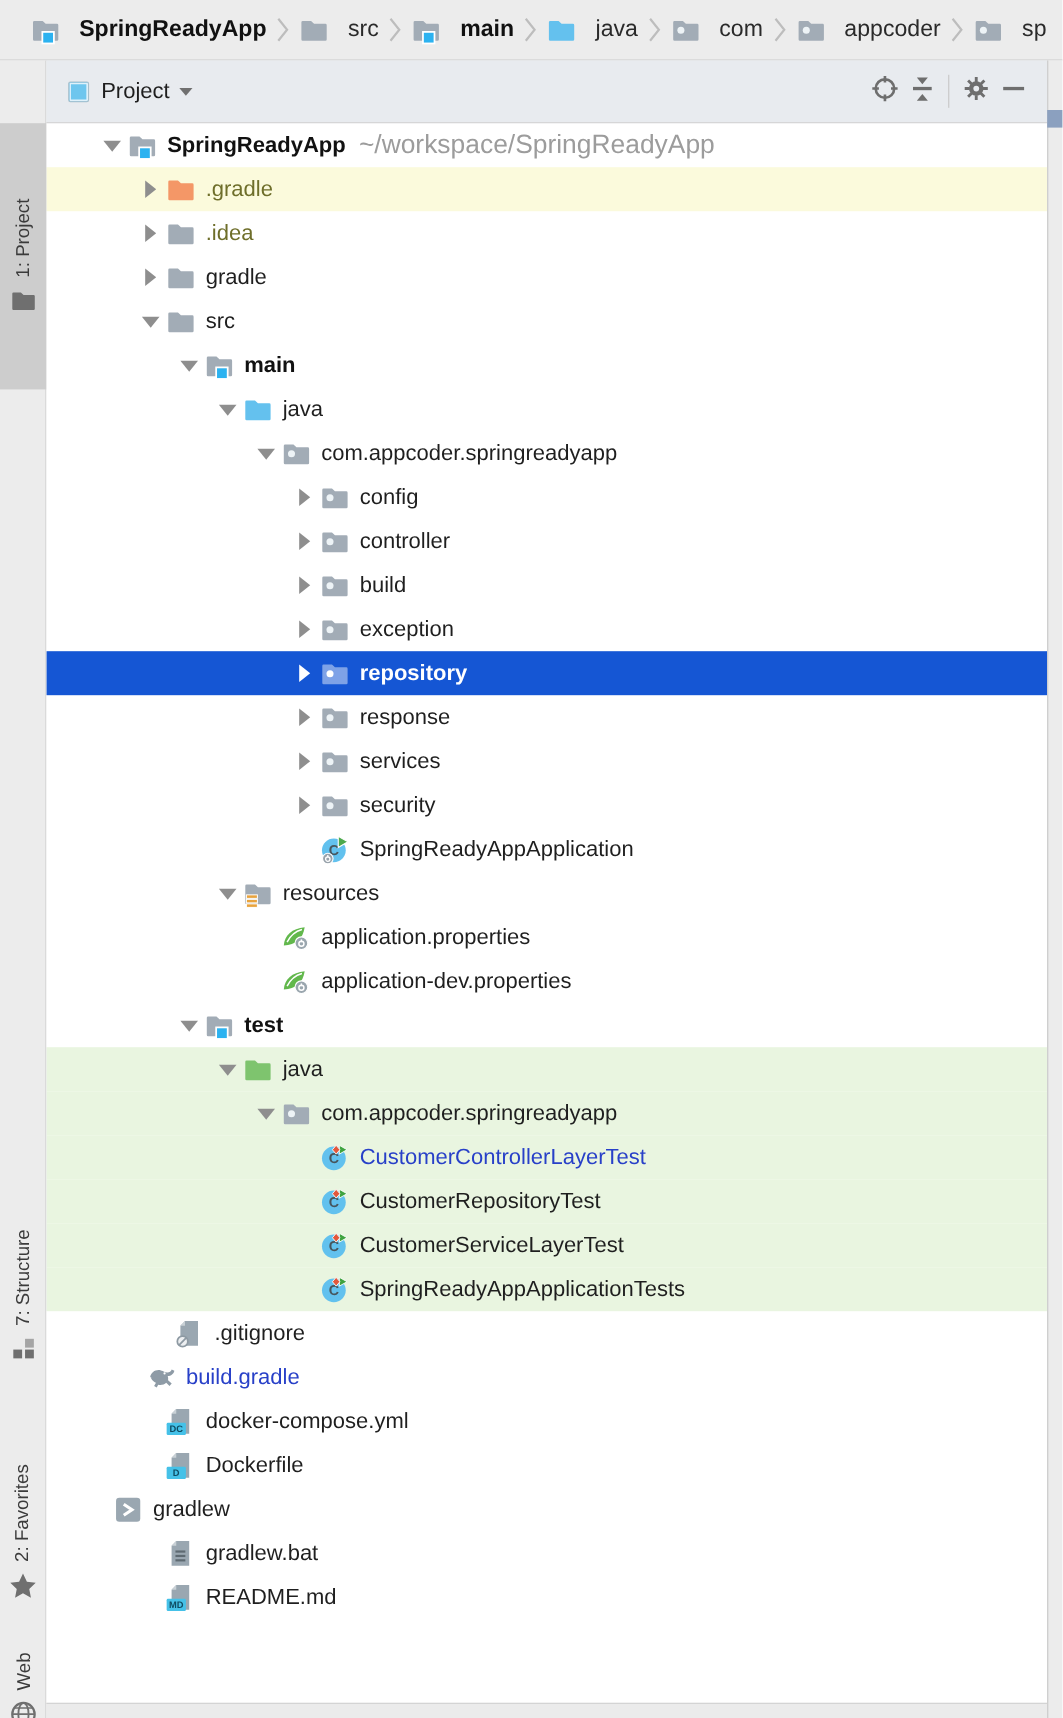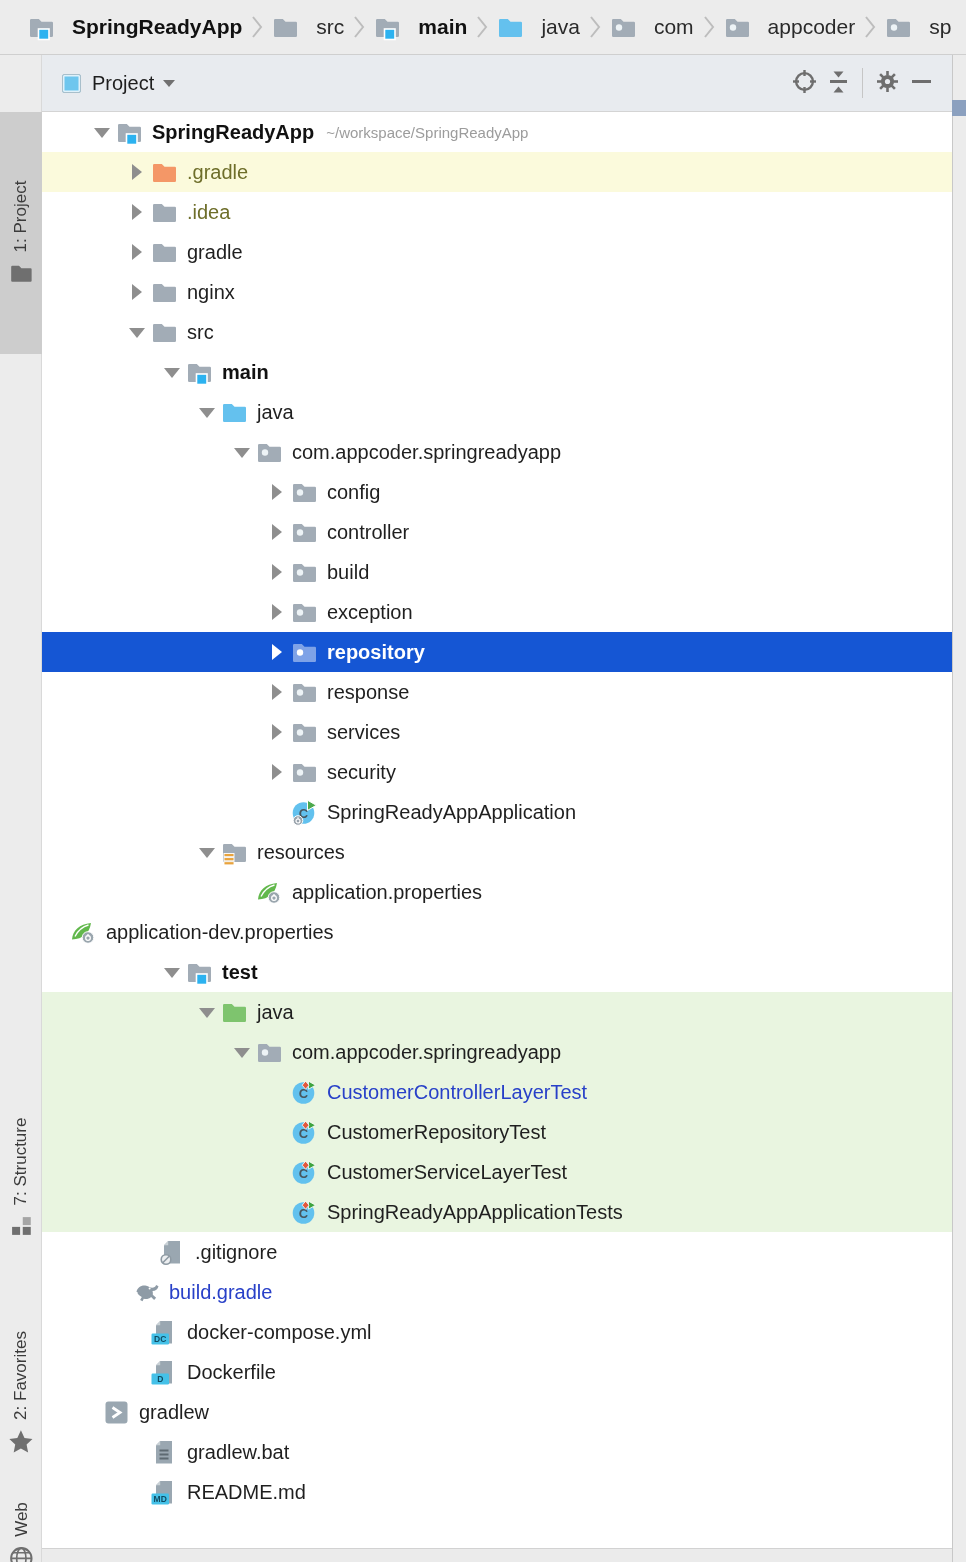--- a/index.html
+++ b/index.html
@@ -56,21 +56,21 @@
   .row.bgSel.b .lbl,.row.bgSel .lbl{color:#fff}
   .arrow{flex:0 0 28px;height:40px;position:relative}
   .arrow.exp::after{content:"";position:absolute;left:6px;top:16px;border-left:8px solid transparent;
     border-right:8px solid transparent;border-top:10px solid var(--arrow)}
   .arrow.col::after{content:"";position:absolute;left:9px;top:12px;border-top:8px solid transparent;
     border-bottom:8px solid transparent;border-left:10px solid var(--arrow)}
   .row.bgSel .arrow.col::after{border-left-color:#fff}
   .ticon{flex:0 0 27px;height:27px;margin-right:9px;display:flex;align-items:center;justify-content:center}
   .ticon svg{display:block;overflow:visible}
   .lbl{white-space:nowrap}
-  .sub{margin-left:12px;font-size:15px;color:var(--grayTxt);white-space:nowrap}
+  .sub{margin-left:12px;font-size:24px;color:var(--grayTxt);white-space:nowrap}
 
   
   .right-gutter{position:absolute;left:952px;top:55px;width:14px;height:1507px;background:#ECECEC;
     border-left:1px solid #C8C8C8;z-index:6}
   .gutter-chip{position:absolute;left:952px;top:100px;width:14px;height:16px;background:#8BA0BF;z-index:7}
   .bottom-strip{position:absolute;left:42px;top:1548px;width:910px;height:14px;background:#EBEBEB;
     border-top:1px solid #D2D2D2;z-index:3}
 </style>
 </head>
 <body>
@@ -303,29 +303,20 @@
     <div class="row" style="padding-left:81px">
       <span class="arrow col"></span>
       <span class="ticon">
         <svg width="27" height="27" viewBox="0 0 27 27">
           <path d="M2 6.2a1.2 1.2 0 0 1 1.2-1.2h7.6l2.7 2.7h10.3A1.2 1.2 0 0 1 25 8.9v12.9a1.2 1.2 0 0 1-1.2 1.2H3.2A1.2 1.2 0 0 1 2 21.8z" fill="#A2ACB6"></path>
         </svg>
       </span>
       <span class="lbl">gradle</span>
     </div>
     <div class="row" style="padding-left:81px">
-      <span class="arrow col"></span>
-      <span class="ticon">
-        <svg width="27" height="27" viewBox="0 0 27 27">
-          <path d="M2 6.2a1.2 1.2 0 0 1 1.2-1.2h7.6l2.7 2.7h10.3A1.2 1.2 0 0 1 25 8.9v12.9a1.2 1.2 0 0 1-1.2 1.2H3.2A1.2 1.2 0 0 1 2 21.8z" fill="#A2ACB6"></path>
-        </svg>
-      </span>
-      <span class="lbl">nginx</span>
-    </div>
-    <div class="row" style="padding-left:81px">
       <span class="arrow exp"></span>
       <span class="ticon">
         <svg width="27" height="27" viewBox="0 0 27 27">
           <path d="M2 6.2a1.2 1.2 0 0 1 1.2-1.2h7.6l2.7 2.7h10.3A1.2 1.2 0 0 1 25 8.9v12.9a1.2 1.2 0 0 1-1.2 1.2H3.2A1.2 1.2 0 0 1 2 21.8z" fill="#A2ACB6"></path>
         </svg>
       </span>
       <span class="lbl">src</span>
     </div>
     <div class="row b" style="padding-left:116px">
       <span class="arrow exp"></span>
@@ -470,21 +461,21 @@
         <svg width="27" height="27" viewBox="0 0 27 27">
           <path d="M2 20.5C2.6 11.5 9.5 5 21 4c-1.6 10.5-8.2 16-19 16.5Z" fill="#62B84C"></path>
           <path d="M5 17.5C8 11.5 13 7.5 18.5 6" stroke="#fff" stroke-width="1.3" fill="none"></path>
           <circle cx="18" cy="18.5" r="5.8" fill="#9AA6AE" stroke="#fff" stroke-width="1"></circle>
           <circle cx="18" cy="19" r="2.3" fill="none" stroke="#fff" stroke-width="1.3"></circle>
           <line x1="18" y1="15" x2="18" y2="17.6" stroke="#fff" stroke-width="1.3"></line>
         </svg>
       </span>
       <span class="lbl">application.properties</span>
     </div>
-    <div class="row" style="">
+    <div class="row" style="padding-left:186px">
       <span class="arrow"></span>
       <span class="ticon">
         <svg width="27" height="27" viewBox="0 0 27 27">
           <path d="M2 20.5C2.6 11.5 9.5 5 21 4c-1.6 10.5-8.2 16-19 16.5Z" fill="#62B84C"></path>
           <path d="M5 17.5C8 11.5 13 7.5 18.5 6" stroke="#fff" stroke-width="1.3" fill="none"></path>
           <circle cx="18" cy="18.5" r="5.8" fill="#9AA6AE" stroke="#fff" stroke-width="1"></circle>
           <circle cx="18" cy="19" r="2.3" fill="none" stroke="#fff" stroke-width="1.3"></circle>
           <line x1="18" y1="15" x2="18" y2="17.6" stroke="#fff" stroke-width="1.3"></line>
         </svg>
       </span>

